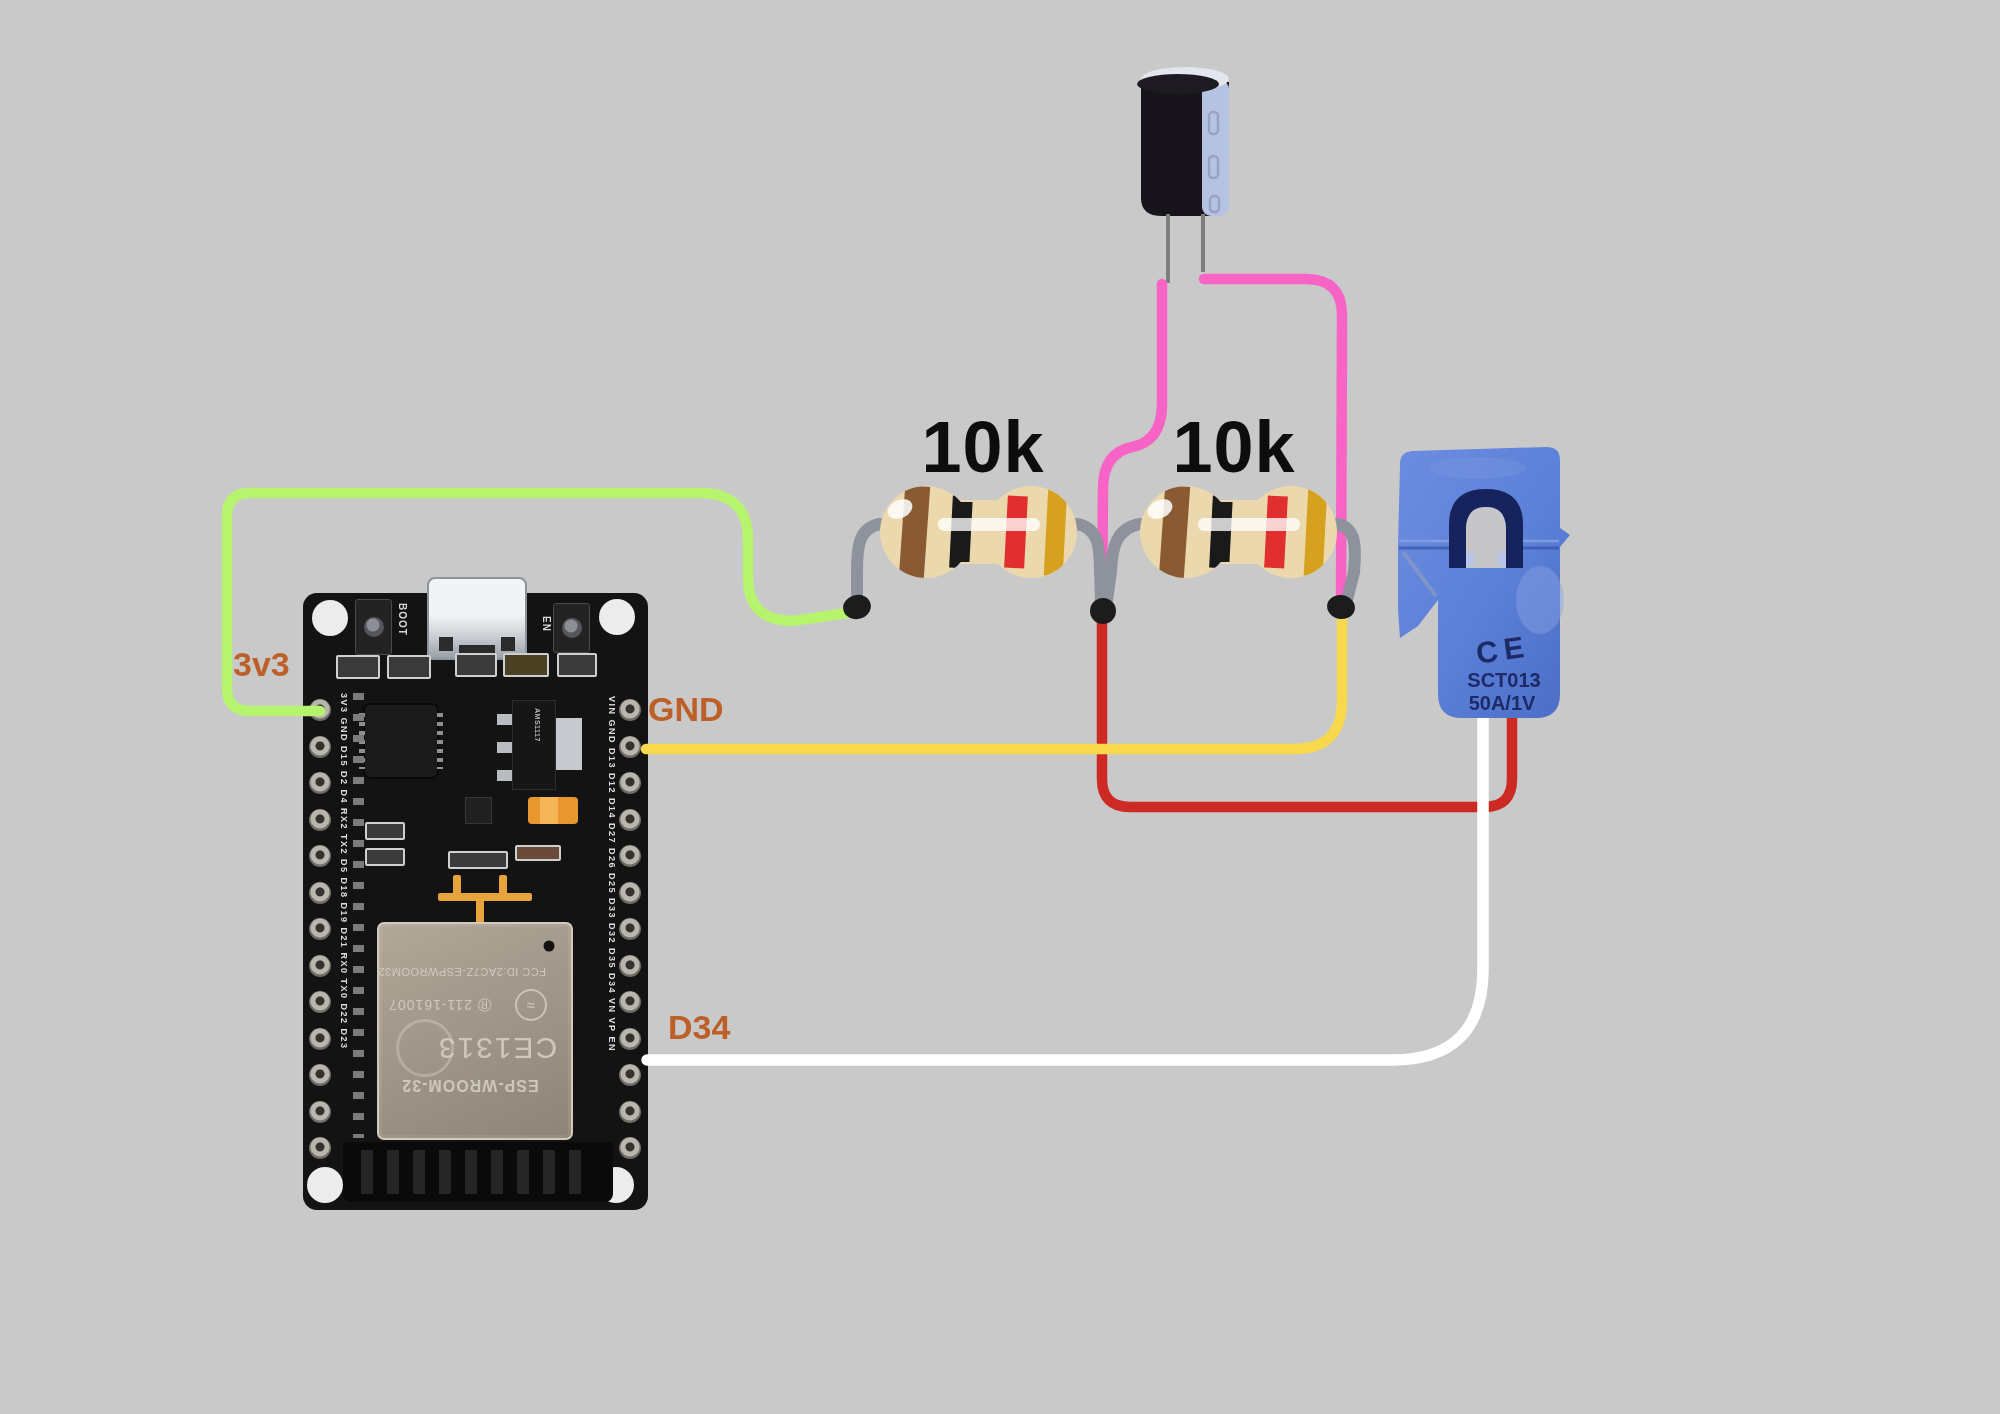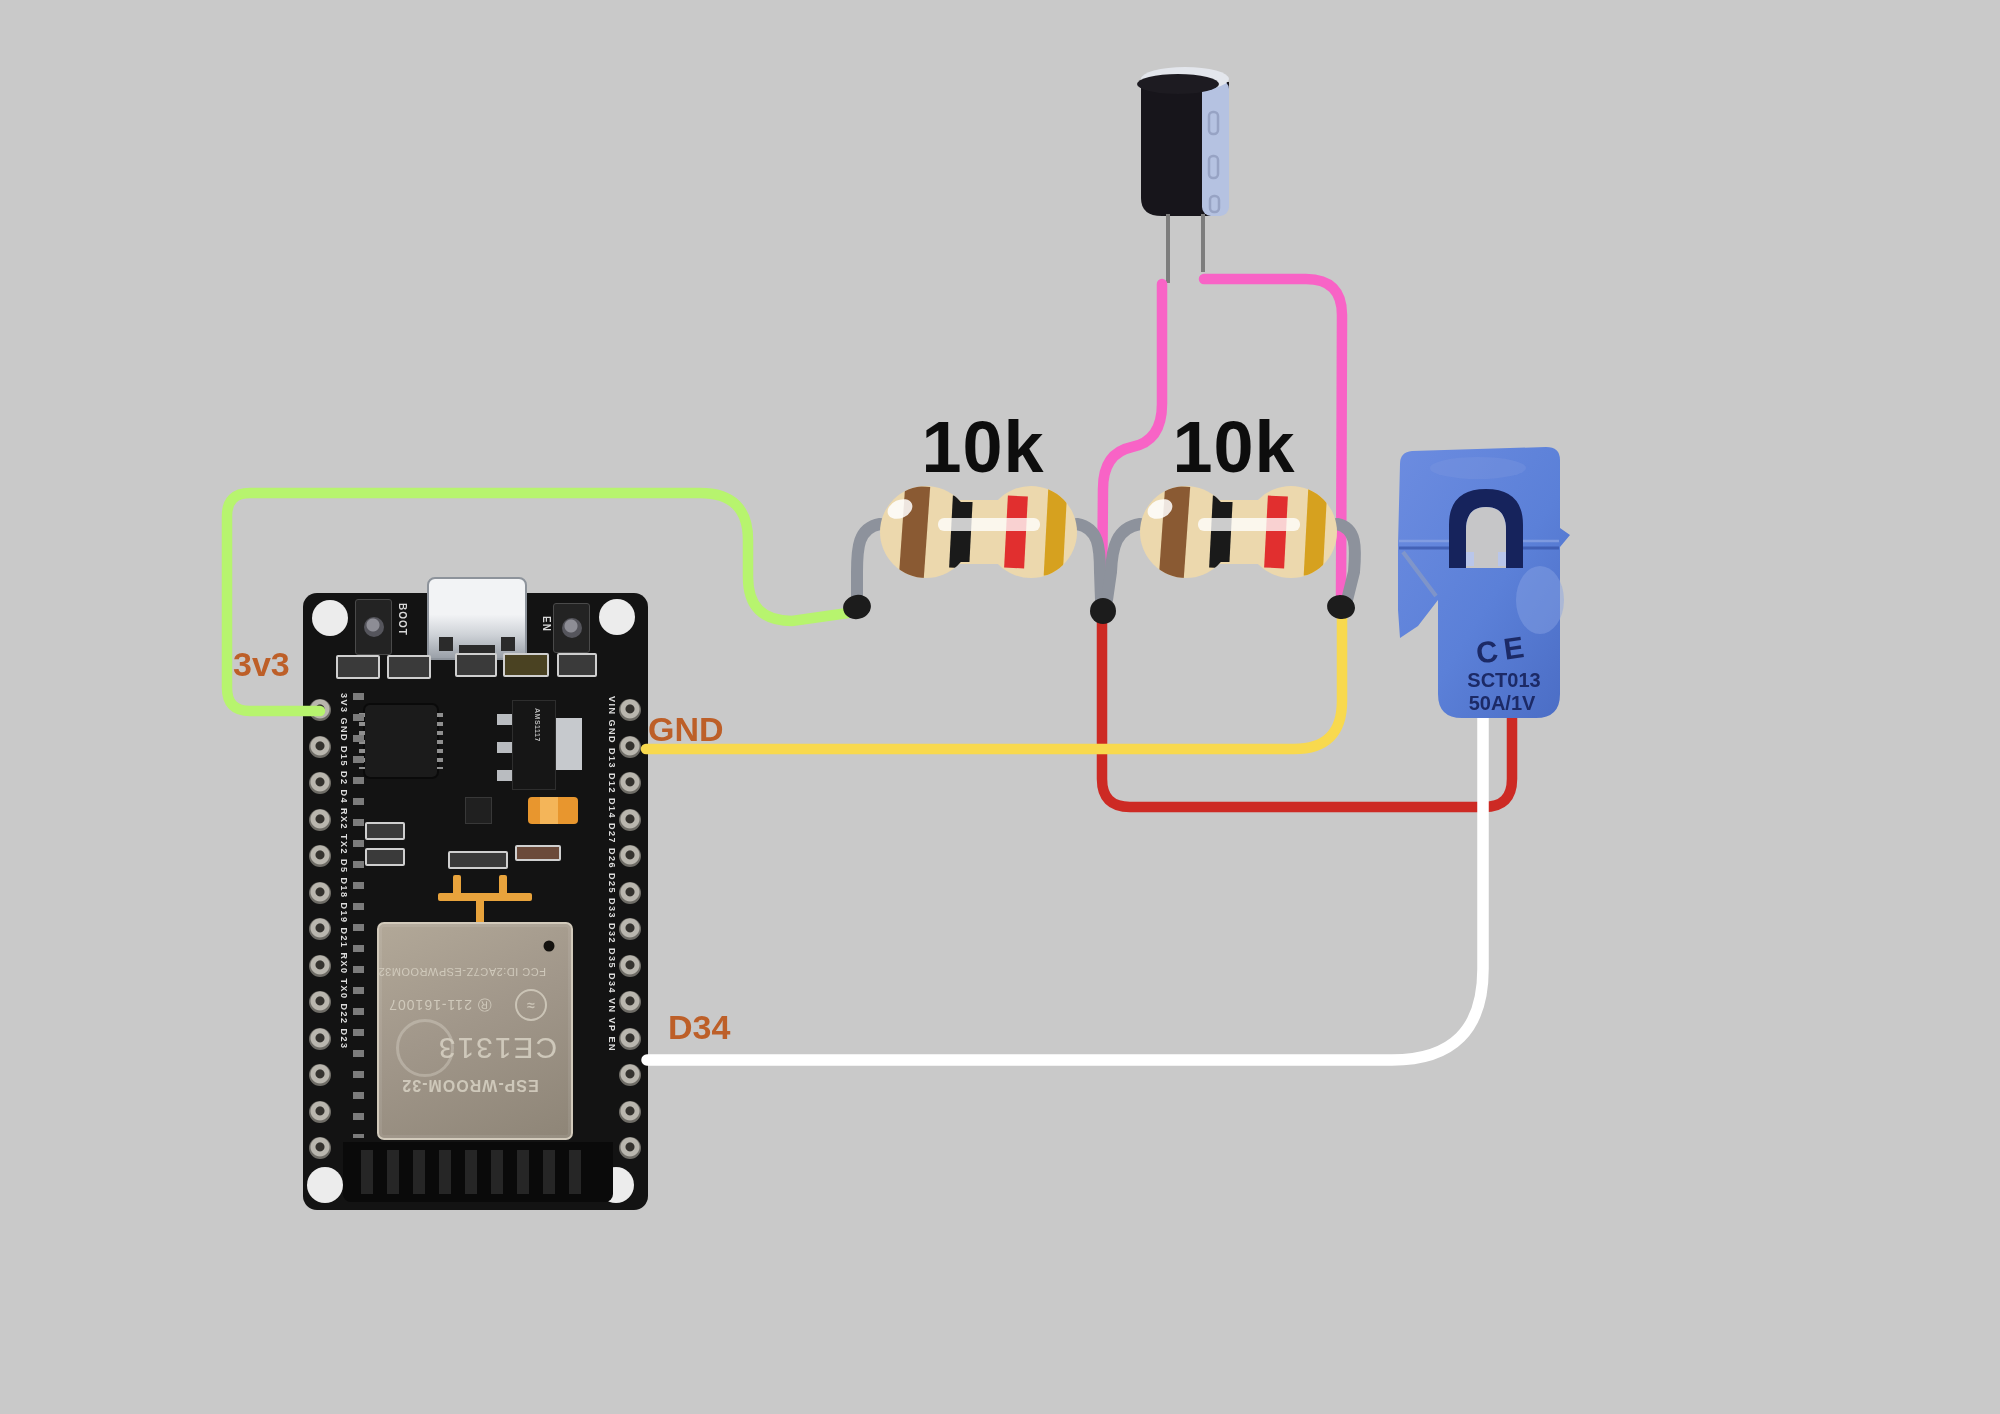--- a/index.html
+++ b/index.html
@@ -251,17 +251,17 @@
     </g>
 
     <g>
       <ellipse cx="857" cy="607" rx="14" ry="12" transform="rotate(-15 857 607)" fill="#1c1c1c"></ellipse>
       <ellipse cx="1103" cy="611" rx="13" ry="13" fill="#1c1c1c"></ellipse>
       <ellipse cx="1341" cy="607" rx="14" ry="12" transform="rotate(12 1341 607)" fill="#1c1c1c"></ellipse>
     </g>
   </svg>
 
   <div class="netlabel" style="left:233px;top:645px">3v3</div>
-  <div class="netlabel" style="left:648px;top:710px">GND</div>
+  <div class="netlabel" style="left:648px;top:690px">GND</div>
   <div class="netlabel" style="left:668px;top:1008px">D34</div>
   <div class="rlabel" style="left:908px;top:406px">10k</div>
   <div class="rlabel" style="left:1159px;top:406px">10k</div>
 </div>
 
 </body></html>

